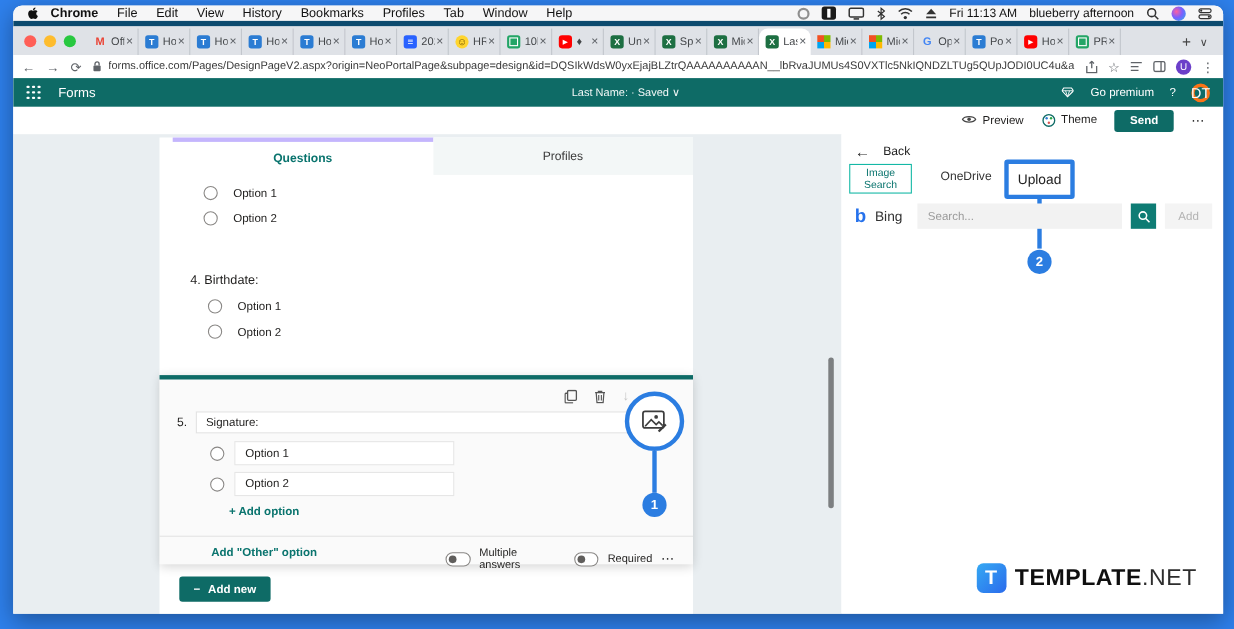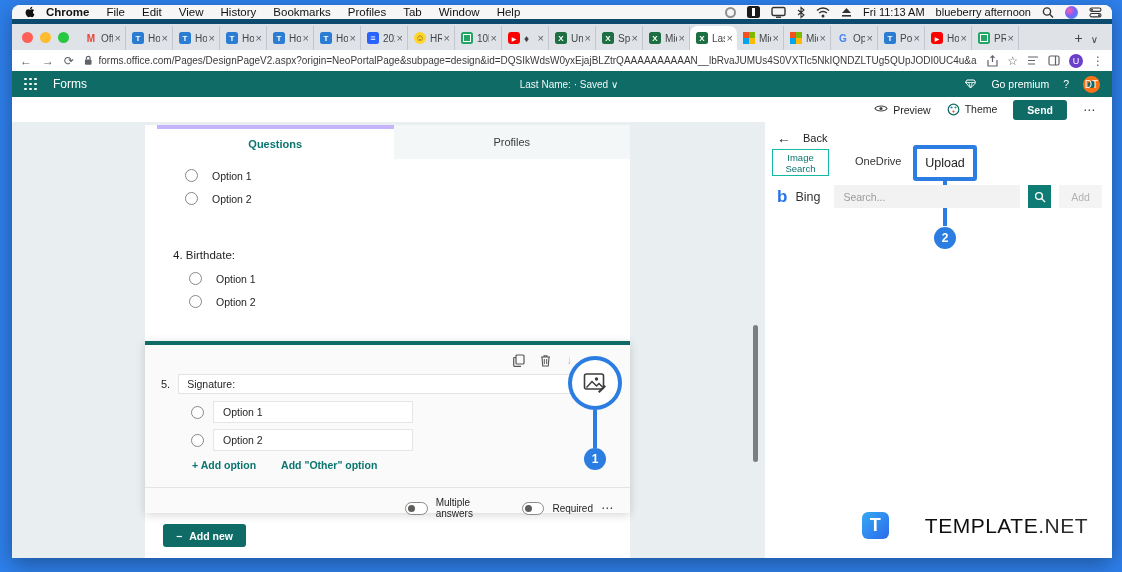--- a/index.html
+++ b/index.html
@@ -60,21 +60,21 @@
               font-size:9px; display:flex; align-items:center; justify-content:center; }
 
   
   .fheader { height:26px; background:#0e6b66; color:#fff; display:flex; align-items:center; padding:0 12px; position:relative; }
   .waffle { width:13px; height:13px; display:grid; grid-template-columns:repeat(3,1fr); gap:2px; margin-right:16px; }
   .waffle i { background:#fff; border-radius:50%; width:2.5px; height:2.5px; }
   .fh-app { font-size:12px; }
   .fh-center { position:absolute; left:0; right:0; text-align:center; font-size:10px; opacity:.95;padding-left:14px; }
   .fh-right { margin-left:auto; display:flex; align-items:center; gap:14px; font-size:10.5px; }
   .premium { display:flex; align-items:center; gap:15px; }
-  .dt { width:17px; height:17px; border:5px solid #f97316; border-radius:50%; font-size:10px;
+  .dt { width:17px; height:17px; border:3px solid #f97316; border-radius:50%; font-size:13px;
         display:flex; align-items:center; justify-content:center; }
 
   
   .subheader { height:25px; background:#fff; display:flex; align-items:center; justify-content:flex-end;
                gap:16px; padding:0 16px; font-size:10.5px; color:#201f1e; }
   .shbtn { display:flex; align-items:flex-start; gap:5px; }
   .sendbtn { background:#0e6b66; color:#fff; border-radius:3px; padding:4px 14px; font-size:10.5px; font-weight:bold; }
   .moredots { font-size:12px; color:#333; letter-spacing:1px; }
 
   
@@ -99,21 +99,21 @@
   .q5icons svg { display:block; }
   .darr { color:#c4c4c4; font-size:12px; }
   .q5titlerow { position:absolute; top:29px; left:16px; right:40px; display:flex; align-items:center; gap:8px; }
   .qnum { font-size:11px; color:#201f1e; }
   .qinput { background:#fff; border:1px solid #e3e3e3; height:20px; flex:1; display:flex;
             align-items:center; padding:0 8px; font-size:10.5px; color:#201f1e; }
   .q5opt { position:absolute; left:46px; display:flex; align-items:center; gap:9px; }
   .optbox { width:200px; height:22px; background:#fff; border:1px solid #e6e6e6; display:flex;
             align-items:center; padding:0 9px; font-size:10.5px; color:#201f1e; }
   .addrow { position:absolute; top:114px; left:47px; display:flex; gap:25px; font-size:10.5px;
-            font-weight:bold; color:#0a746e; align-items:center; }
+            font-weight:bold; color:#0a746e; align-items:center;flex-direction:column; }
   .q5div { position:absolute; left:0; right:0; top:142px; border-top:1px solid #e4e4e4; }
   .togglerow { position:absolute; top:152px; left:260px; right:16px; display:flex; align-items:center;
                gap:8px; font-size:10px; color:#201f1e; }
   .toggle { width:26px; height:13px; border:1px solid #8a8886; border-radius:7px; position:relative; background:#fff; }
   .toggle:before { content:""; position:absolute; left:2px; top:2px; width:7px; height:7px; border-radius:50%; background:#605e5c; }
   .tglabel { margin-right:14px; }
   .q5dots { margin-left:auto; font-size:12px; color:#333; letter-spacing:1px; }
 
   .addnew { position:absolute; top:399px; left:18px; background:#0e6b66; color:#fff; border-radius:3px;
             height:23px; padding:0 13px; display:flex; align-items:center; gap:7px; font-size:10.5px; font-weight:bold; }
@@ -149,21 +149,21 @@
   .searchinput::placeholder { color:#9b9b9b; }
   .searchbtn { width:23px; height:23px; background:#0e7c74; display:flex; align-items:center; justify-content:center; }
   .addbtn { width:43px; height:23px; background:#f4f4f4; color:#b3b3b3; font-size:10.5px;
             display:flex; align-items:center; justify-content:center; }
 
   
   .watermark { position:absolute; right:24px; top:390px; display:flex; align-items:center; gap:8px; }
   .wm-sq { width:27px; height:27px; border-radius:6px; background:linear-gradient(135deg,#35a9f3,#2b6bec);
            color:#fff; font-size:18px; font-weight:bold; display:flex; align-items:center; justify-content:center; }
   .wm-text { font-size:21px; letter-spacing:.5px; color:#0f0f0f; }
-  .wm-text b { font-weight:normal;margin-left:28px; }
+  .wm-text b { font-weight:bold; }
   .wm-text span.tld { font-weight:normal; color:#2d2d2d; }
 </style>
 </head>
 <body>
 
 <div class="window">
 
   <div class="menubar">
     <svg class="apple" viewBox="0 0 384 512">
         <path fill="#111" d="M318.7 268.7c-.2-36.7 16.4-64.4 50-84.8-18.8-26.9-47.2-41.7-84.7-44.6-35.5-2.8-74.3 20.7-88.5 20.7-15 0-49.4-19.7-76.4-19.7C63.3 141.2 4 184.8 4 273.5q0 39.3 14.4 81.2c12.8 36.7 59 126.7 107.2 125.2 25.2-.6 43-17.9 75.8-17.9 31.8 0 48.3 17.9 76.4 17.9 48.6-.7 90.4-82.5 102.6-119.3-65.2-30.7-61.7-90-61.7-91.9zm-56.6-164.2c27.3-32.4 24.8-61.9 24-72.5-24.1 1.4-52 16.4-67.9 34.9-17.5 19.8-27.8 44.3-25.6 71.9 26.1 2 49.9-11.4 69.5-34.3z"></path>

